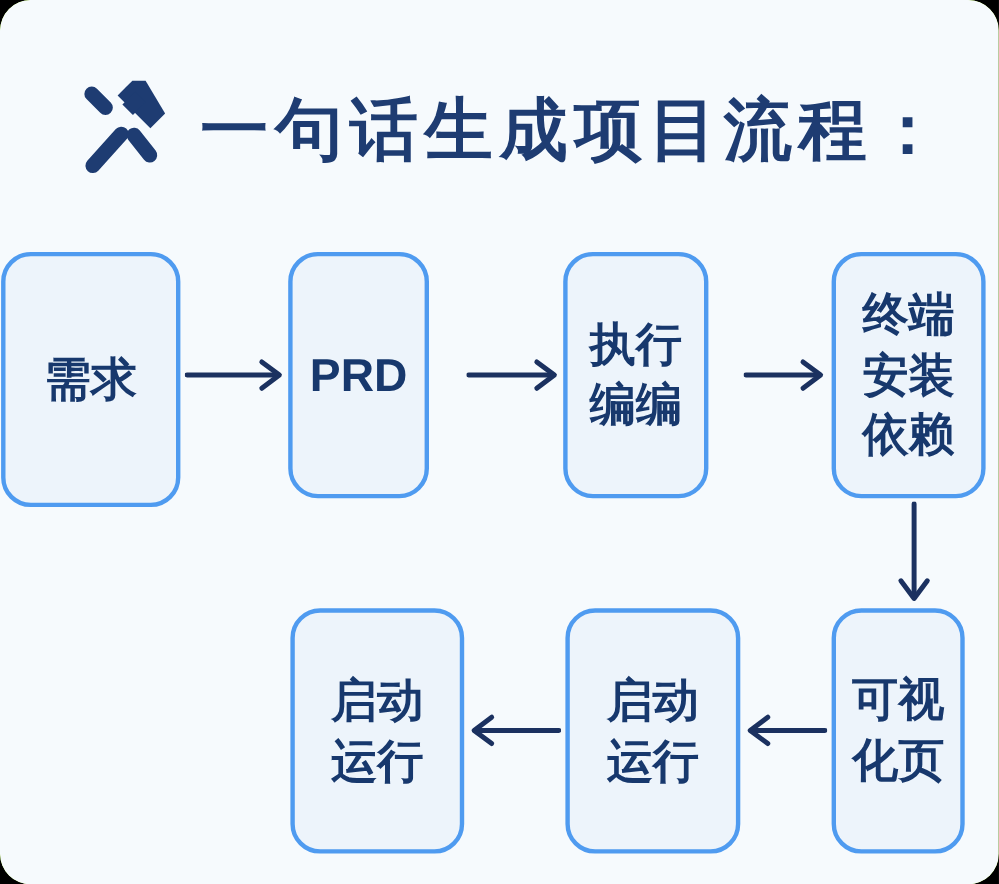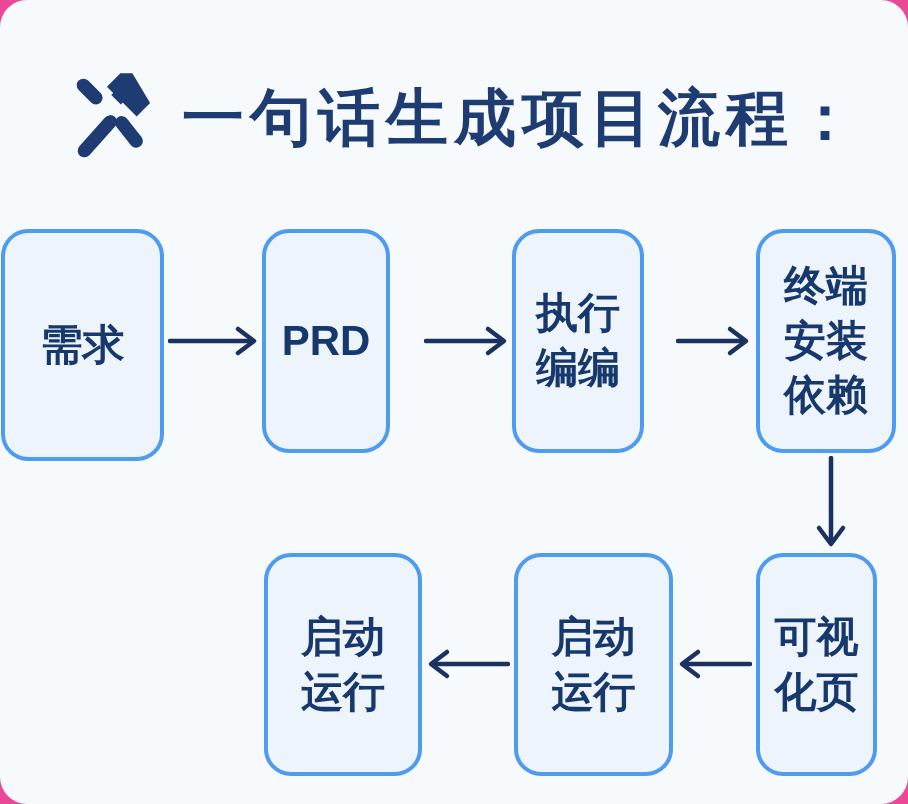--- a/index.html
+++ b/index.html
@@ -1,17 +1,17 @@
 <!DOCTYPE html>
 <html><head>
 <meta charset="utf-8">
 <style>
   html,body{margin:0;padding:0;background:#000;}
-  .stage{position:relative;width:908px;height:804px;background:#ec4899;overflow:hidden;
-         font-family:"Liberation Sans","DejaVu Sans",sans-serif;}
+  .stage{position:relative;width:908px;height:804px;background:#bef264;overflow:hidden;
+         font-family:"Liberation Sans","DejaVu Sans",sans-serif;border-radius:28px;}
   .card{position:absolute;inset:0;background:#f6fafd;border-radius:27px;}
 
   
   .title-row{position:absolute;left:68px;top:70px;display:flex;align-items:center;gap:16px;}
   .title-icon{width:98px;height:96px;display:block;flex:0 0 auto;}
   .page-title{margin:0;font-size:62px;font-weight:800;letter-spacing:6px;
               color:#1e3c72;white-space:nowrap;}
 
   
   .node{position:absolute;box-sizing:border-box;background:#edf4fb;border:4px solid #4f9bf0;

